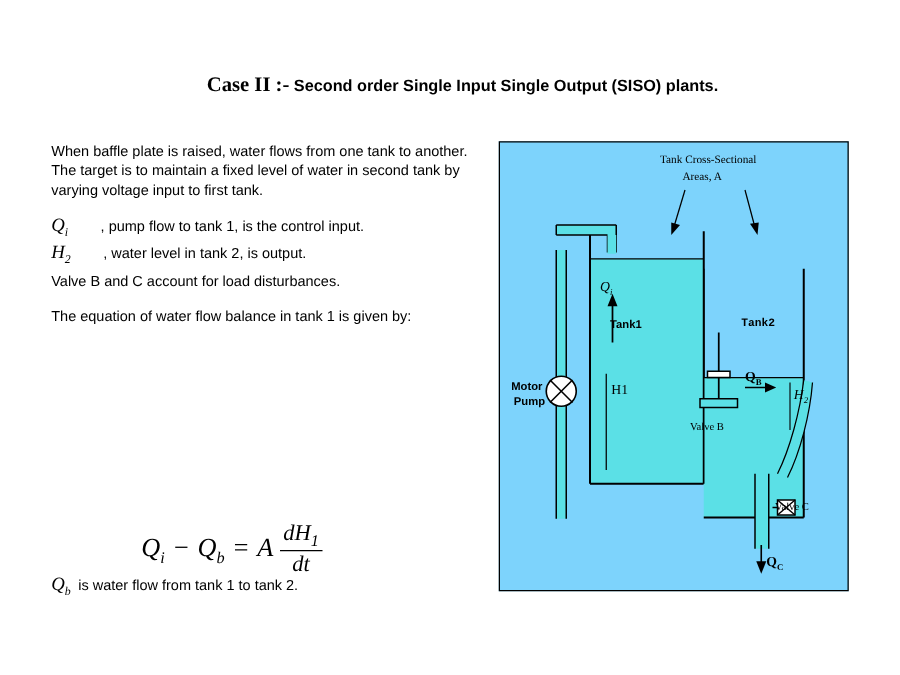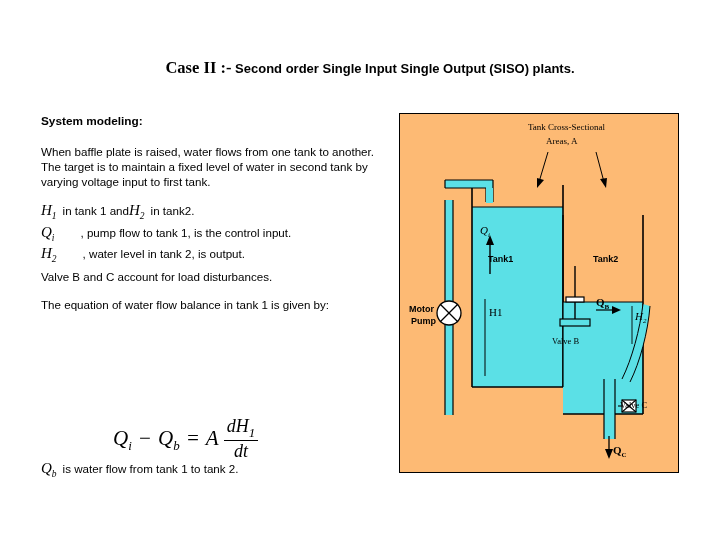--- a/index.html
+++ b/index.html
@@ -126,21 +126,21 @@
   }
 
   
   .figure {
     position: absolute;
     left: 399px;
     top: 113px;
     width: 278px;
     height: 358px;
     border: 1.6px solid #000;
-    background: #fdba74;
+    background: #7dd3fc;
     overflow: hidden;
   }
   .fig-label {
     position: absolute;
     font-family: "Liberation Serif", serif;
     font-size: 9px;
     color: #000;
     white-space: nowrap;
   }
   .fig-label-b {
@@ -164,26 +164,22 @@
 </head>
 <body>
 
 <div class="slide">
 
   <div class="title">
     <span class="case">Case II :-</span><span class="rest"> Second order Single Input Single Output (SISO) plants.</span>
   </div>
 
   <div class="left-col">
-    <div class="heading">System modeling:</div>
     <div class="para">When baffle plate is raised, water flows from one tank to another. The target is to maintain a fixed level of water in second tank by varying voltage input to first tank.</div>
 
-    <div class="varline">
-      <span class="mi"><span>H</span><sub>1</sub></span><span class="small-gap"></span><span class="txt">in tank 1 and</span><span class="mi"><span>H</span><sub>2</sub></span><span class="small-gap"></span><span class="txt">in tank2.</span>
-    </div>
 
     <div class="varline">
       <span class="mi"><span>Q</span><sub>i</sub></span><span class="indent-gap"></span><span class="txt">, pump flow to tank 1, is the control input.</span>
     </div>
 
     <div class="varline">
       <span class="mi"><span>H</span><sub>2</sub></span><span class="indent-gap"></span><span class="txt">, water level in tank 2, is output.</span>
     </div>
 
     <div class="para" style="margin-top:4px;">Valve B and C account for load disturbances.</div>
@@ -266,21 +262,21 @@
       <line x1="209" y1="322" x2="209" y2="338" stroke="#000" stroke-width="1.3"></line>
       <polygon points="209,345 205,335 213,335" fill="#000"></polygon>
 
       <line x1="232" y1="192" x2="232" y2="230" stroke="#000" stroke-width="0.9"></line>
     </svg>
 
     <div class="fig-label" style="left:128px; top:8px;">Tank Cross-Sectional</div>
     <div class="fig-label" style="left:146px; top:22px;">Areas, A</div>
 
     <div class="fig-label-b" style="left:88px; top:140px;">Tank1</div>
-    <div class="fig-label-b" style="left:193px; top:140px;">Tank2</div>
+    <div class="fig-label-b" style="left:193px; top:140px;font-family:Liberation Mono, monospace;">Tank2</div>
 
     <div class="fig-label-b" style="left:9px; top:190px;">Motor</div>
     <div class="fig-label-b" style="left:11px; top:202px;">Pump</div>
 
     <div class="fig-var" style="left:80px; top:110px; font-size:11px;"><span>Q</span><sub>i</sub></div>
     <div class="fig-var" style="left:89px; top:192px; font-size:11px; font-style:normal;">H1</div>
     <div class="fig-var" style="left:235px; top:196px; font-size:11px;"><span>H</span><sub>2</sub></div>
 
     <div class="fig-var" style="left:196px; top:182px; font-size:11px; font-style:normal; font-weight:bold;"><span>Q</span><sub>B</sub></div>
     <div class="fig-var" style="left:213px; top:330px; font-size:11px; font-style:normal; font-weight:bold;"><span>Q</span><sub>C</sub></div>

